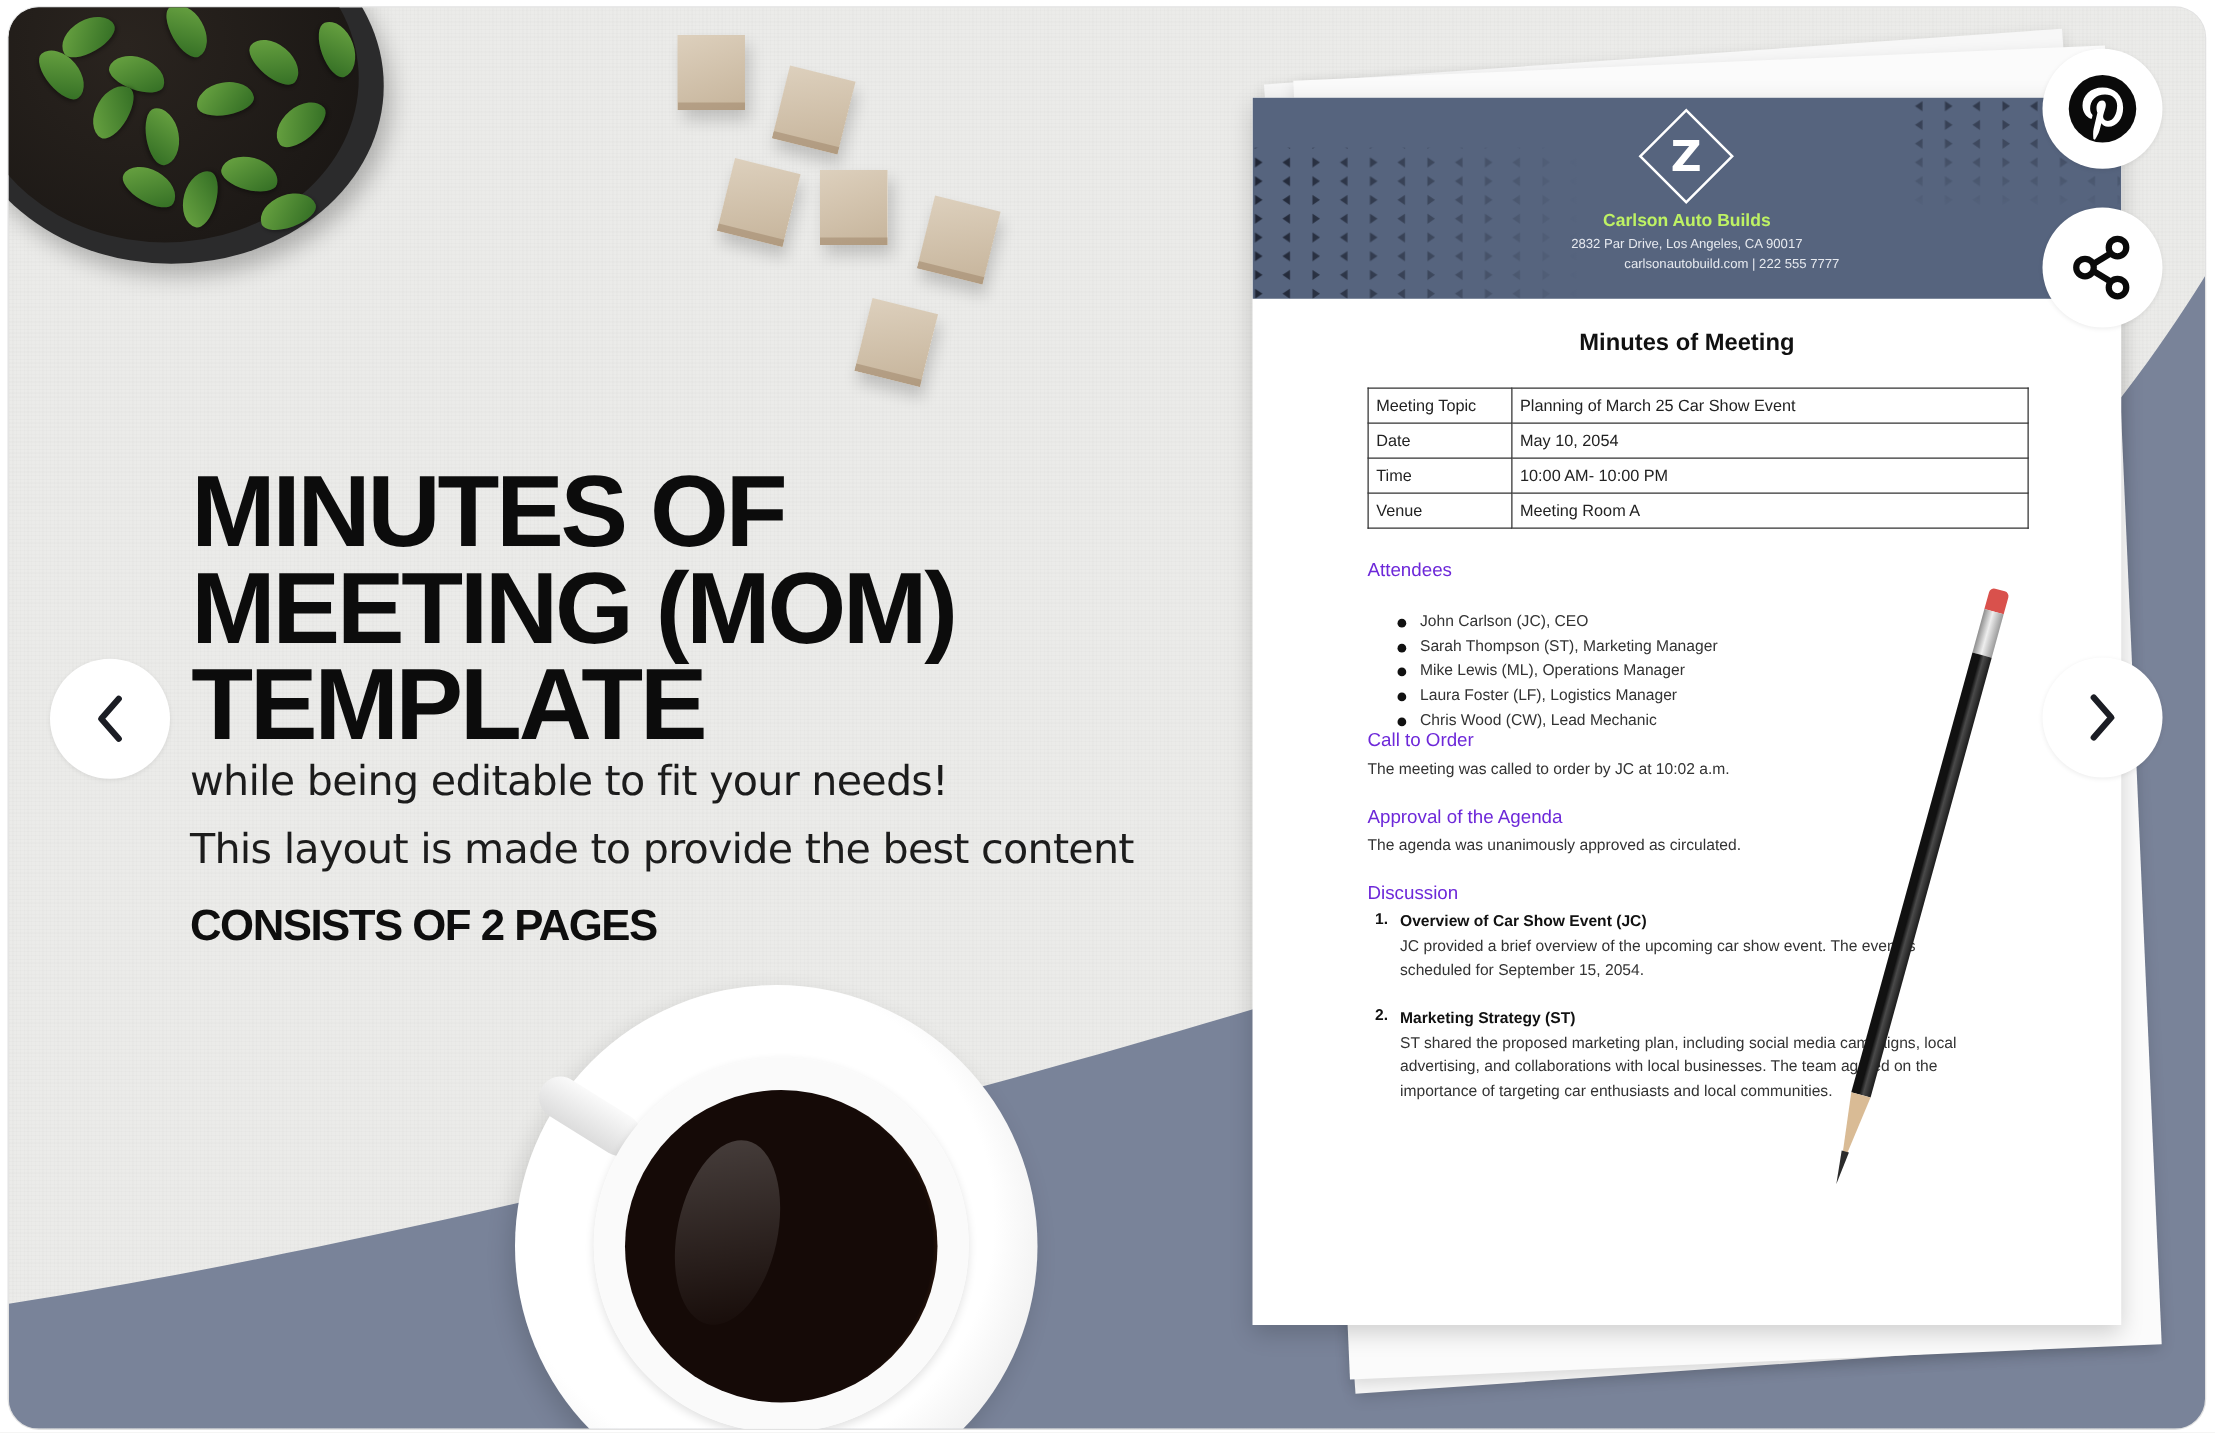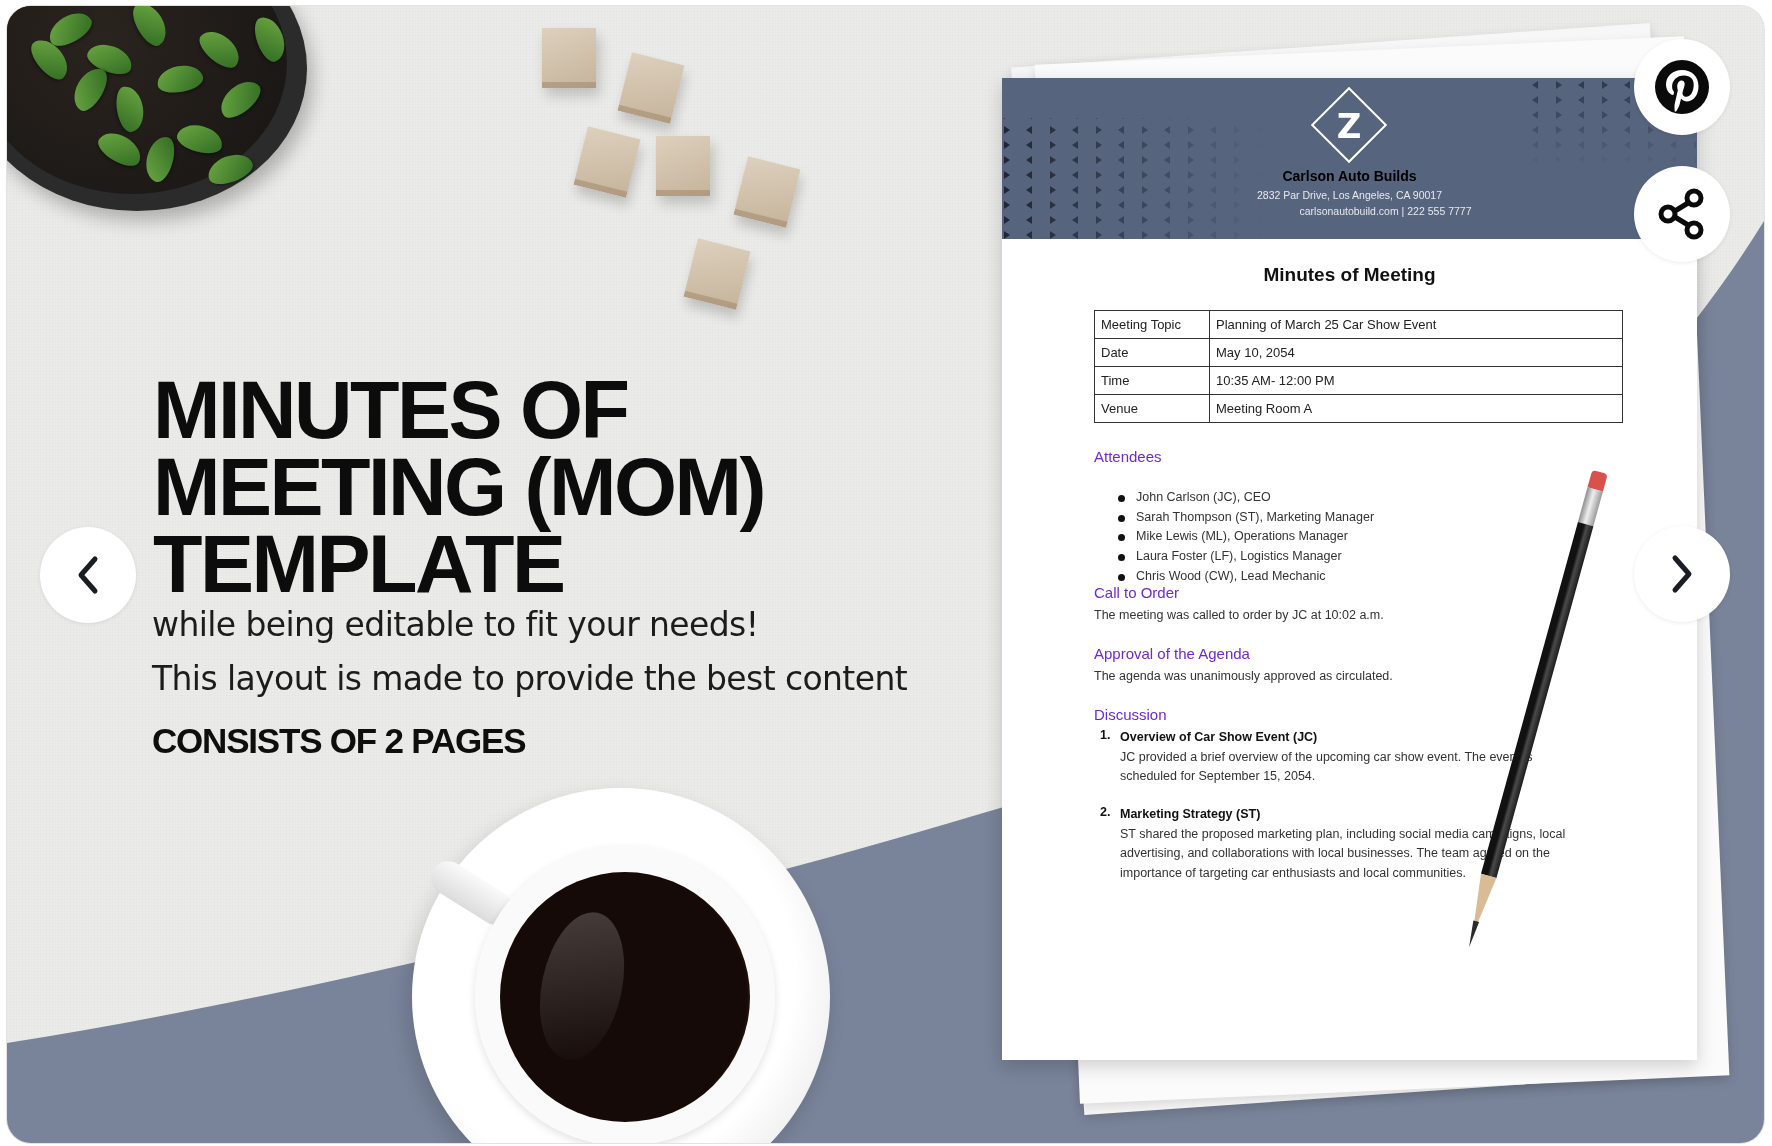--- a/index.html
+++ b/index.html
@@ -26,21 +26,21 @@
   .coffee { position:absolute; left:493px; top:866px; width:250px; height:250px; border-radius:50%; background:radial-gradient(circle at 48% 50%, #150a07 0 70%, #6a3c1c 82%, #b4834c 92%, #7a4f28 100%); }
   .coffee-shine { position:absolute; left:535px; top:905px; width:80px; height:150px; border-radius:50%; background:linear-gradient(160deg, rgba(255,255,255,0.22), rgba(255,255,255,0)); transform:rotate(12deg); }
 
   
   .paper-back { position:absolute; background:#f7f7f7; box-shadow:0 4px 12px rgba(0,0,0,0.12); }
   .doc { position:absolute; left:995px; top:72px; width:695px; height:982px; background:#ffffff; box-shadow:0 6px 18px rgba(0,0,0,0.18); overflow:hidden; }
   .doc-header { position:absolute; left:0; top:0; width:695px; height:161px; background:#56647e; overflow:hidden; }
   .dots { position:absolute; }
   .logo { position:absolute; left:320px; top:20px; width:50px; height:50px; border:2px solid #ffffff; transform:rotate(45deg); }
   .logo-z { position:absolute; left:325px; top:26px; width:44px; text-align:center; color:#ffffff; font-weight:bold; font-size:34px; line-height:44px; font-family:"DejaVu Sans", sans-serif; }
-  .company { position:absolute; left:0; width:695px; text-align:center; color:#000000; }
+  .company { position:absolute; left:0; width:695px; text-align:center; color:#bef264; }
   .company.name { top:90px; font-size:14px; font-weight:bold; }
   .company.addr { top:111px; font-size:10.5px; color:#e6e9ef; }
   .company.web { top:127px; font-size:10.5px; color:#e6e9ef;padding-left:36px; }
 
   .doc-title { position:absolute; left:0; top:186px; width:695px; text-align:center; font-size:19px; font-weight:bold; color:#111; }
   .info-table { position:absolute; left:92px; top:232px; width:529px; border-collapse:collapse; font-size:13px; color:#222; }
   .info-table td { border:1.5px solid #333; height:27px; padding:0 6px; }
   .info-table td.k { width:102px; font-weight:normal; }
 
   .sec-h { position:absolute; left:92px; font-size:15px; font-weight:normal; color:#6d28d9; }
@@ -158,21 +158,21 @@
           <tr>
             <td class="k">Meeting Topic</td>
             <td>Planning of March 25 Car Show Event</td>
           </tr>
       <tr>
             <td class="k">Date</td>
             <td>May 10, 2054</td>
           </tr>
       <tr>
             <td class="k">Time</td>
-            <td>10:35 AM- 12:00 PM</td>
+            <td>10:00 AM- 10:00 PM</td>
           </tr>
       <tr>
             <td class="k">Venue</td>
             <td>Meeting Room A</td>
           </tr>
     </tbody>
       </table>
 
     <div class="sec-h" style="top:370px">Attendees</div>
     <ul class="att-list">

